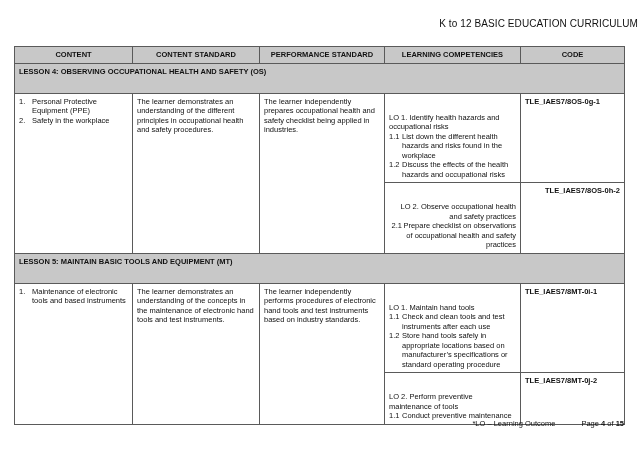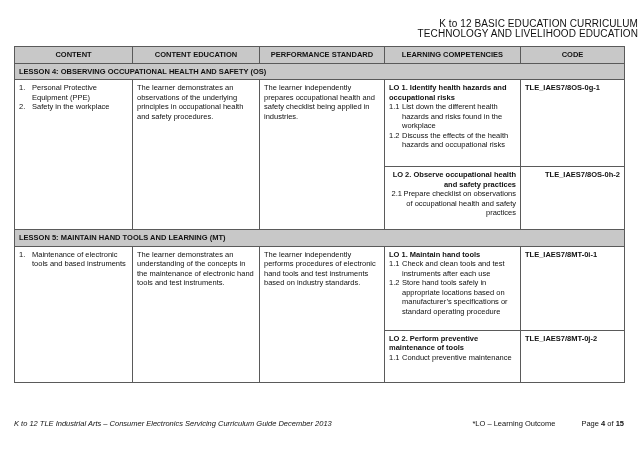--- a/index.html
+++ b/index.html
@@ -23,27 +23,27 @@
     border: 1px solid #5a5a5a;
     font-size: 7.5px; line-height: 9.5px;
     vertical-align: top;
     padding: 3px 4px;
   }
   th.colhead {
     background: #c8c8c8; font-weight: bold; text-align: center;
     vertical-align: middle; height: 16px; padding: 2px 2px; font-size: 7.5px;
   }
   td.banner {
-    background: #c8c8c8; font-weight: bold; height: 16px;
+    background: #c8c8c8; font-weight: bold; height: 30px;
     vertical-align: middle; padding: 2px 5px;
   }
   .li { display: flex; margin-bottom: 0px; }
   .li .num { flex: 0 0 13px; }
   .li .txt { flex: 1 1 auto; }
-  .lo-title { font-weight: bold; }
+  .lo-title { font-weight: normal; margin-top: 16px; }
   td.code-cell { font-weight: bold; margin-left: 46px; }
   tr.row-lo1-l4 td { height: 87px; }
   tr.row-lo2-l4 td { height: 63px; text-align: right; }
   tr.row-lo1-l5 td { height: 84px; }
   tr.row-lo2-l5 td { height: 52px; }
 
   .footer {
     position: absolute; left: 14px; right: 14px; top: 419px;
     display: flex; align-items: baseline;
     font-size: 7.5px;
@@ -53,56 +53,55 @@
   .footer .pagenum { margin-left: 26px; }
   .footer .pagenum b { font-weight: bold; }
 </style>
 </head>
 <body>
 
 <div class="page">
 
   <div class="doc-title">
     <div>K to 12 BASIC EDUCATION CURRICULUM</div>
-    <div>TECHNOLOGY AND LIVELIHOOD EDUCATION</div>
   </div>
 
   <table class="curriculum">
     <colgroup>
       <col style="width:118px">
         <col style="width:127px">
         <col style="width:125px">
         <col style="width:136px">
         <col style="width:104px">
     </colgroup>
 
     <tbody>
         <tr>
       <th class="colhead">CONTENT</th>
-      <th class="colhead">CONTENT EDUCATION</th>
+      <th class="colhead">CONTENT STANDARD</th>
       <th class="colhead">PERFORMANCE STANDARD</th>
       <th class="colhead">LEARNING COMPETENCIES</th>
       <th class="colhead">CODE</th>
     </tr>
 
     <tr>
       <td class="banner" colspan="5">LESSON 4: OBSERVING OCCUPATIONAL HEALTH AND SAFETY (OS)</td>
     </tr>
     <tr class="row-lo1-l4">
       <td rowspan="2">
         <div class="li">
           <span class="num">1.</span>
           <span class="txt">Personal Protective Equipment (PPE)</span>
         </div>
         <div class="li">
           <span class="num">2.</span>
           <span class="txt">Safety in the workplace</span>
         </div>
       </td>
-      <td rowspan="2">The learner demonstrates an observations of the underlying principles in occupational health and safety procedures.</td>
+      <td rowspan="2">The learner demonstrates an understanding of the different principles in occupational health and safety procedures.</td>
       <td rowspan="2">The learner independently prepares occupational health and safety checklist being applied in industries.</td>
       <td>
         <div class="lo-title">LO 1. Identify health hazards and occupational risks</div>
         <div class="li">
           <span class="num">1.1</span>
           <span class="txt">List down the different health hazards and risks found in the workplace</span>
         </div>
         <div class="li">
           <span class="num">1.2</span>
           <span class="txt">Discuss the effects of the health hazards and occupational risks</span>
@@ -115,21 +114,21 @@
         <div class="lo-title">LO 2. Observe occupational health and safety practices</div>
         <div class="li">
           <span class="num">2.1</span>
           <span class="txt">Prepare checklist on observations of occupational health and safety practices</span>
         </div>
       </td>
       <td class="code-cell">TLE_IAES7/8OS-0h-2</td>
     </tr>
 
     <tr>
-      <td class="banner" colspan="5">LESSON 5: MAINTAIN HAND TOOLS AND LEARNING (MT)</td>
+      <td class="banner" colspan="5">LESSON 5: MAINTAIN BASIC TOOLS AND EQUIPMENT (MT)</td>
     </tr>
     <tr class="row-lo1-l5">
       <td rowspan="2">
         <div class="li">
           <span class="num">1.</span>
           <span class="txt">Maintenance of electronic tools and based instruments</span>
         </div>
       </td>
       <td rowspan="2">The learner demonstrates an understanding of the concepts in the maintenance of electronic hand tools and test instruments.</td>
       <td rowspan="2">The learner independently performs procedures of electronic hand tools and test instruments based on industry standards.</td>
@@ -153,18 +152,17 @@
           <span class="num">1.1</span>
           <span class="txt">Conduct preventive maintenance</span>
         </div>
       </td>
       <td class="code-cell">TLE_IAES7/8MT-0j-2</td>
     </tr>
   </tbody>
     </table>
 
   <div class="footer">
-    <span class="left">K to 12 TLE Industrial Arts – Consumer Electronics Servicing Curriculum Guide December 2013</span>
     <span class="note">*LO – Learning Outcome</span>
     <span class="pagenum"><span>Page</span> <b>4</b> <span>of</span> <b>15</b></span>
   </div>
 
 </div>
 
 </body></html>

